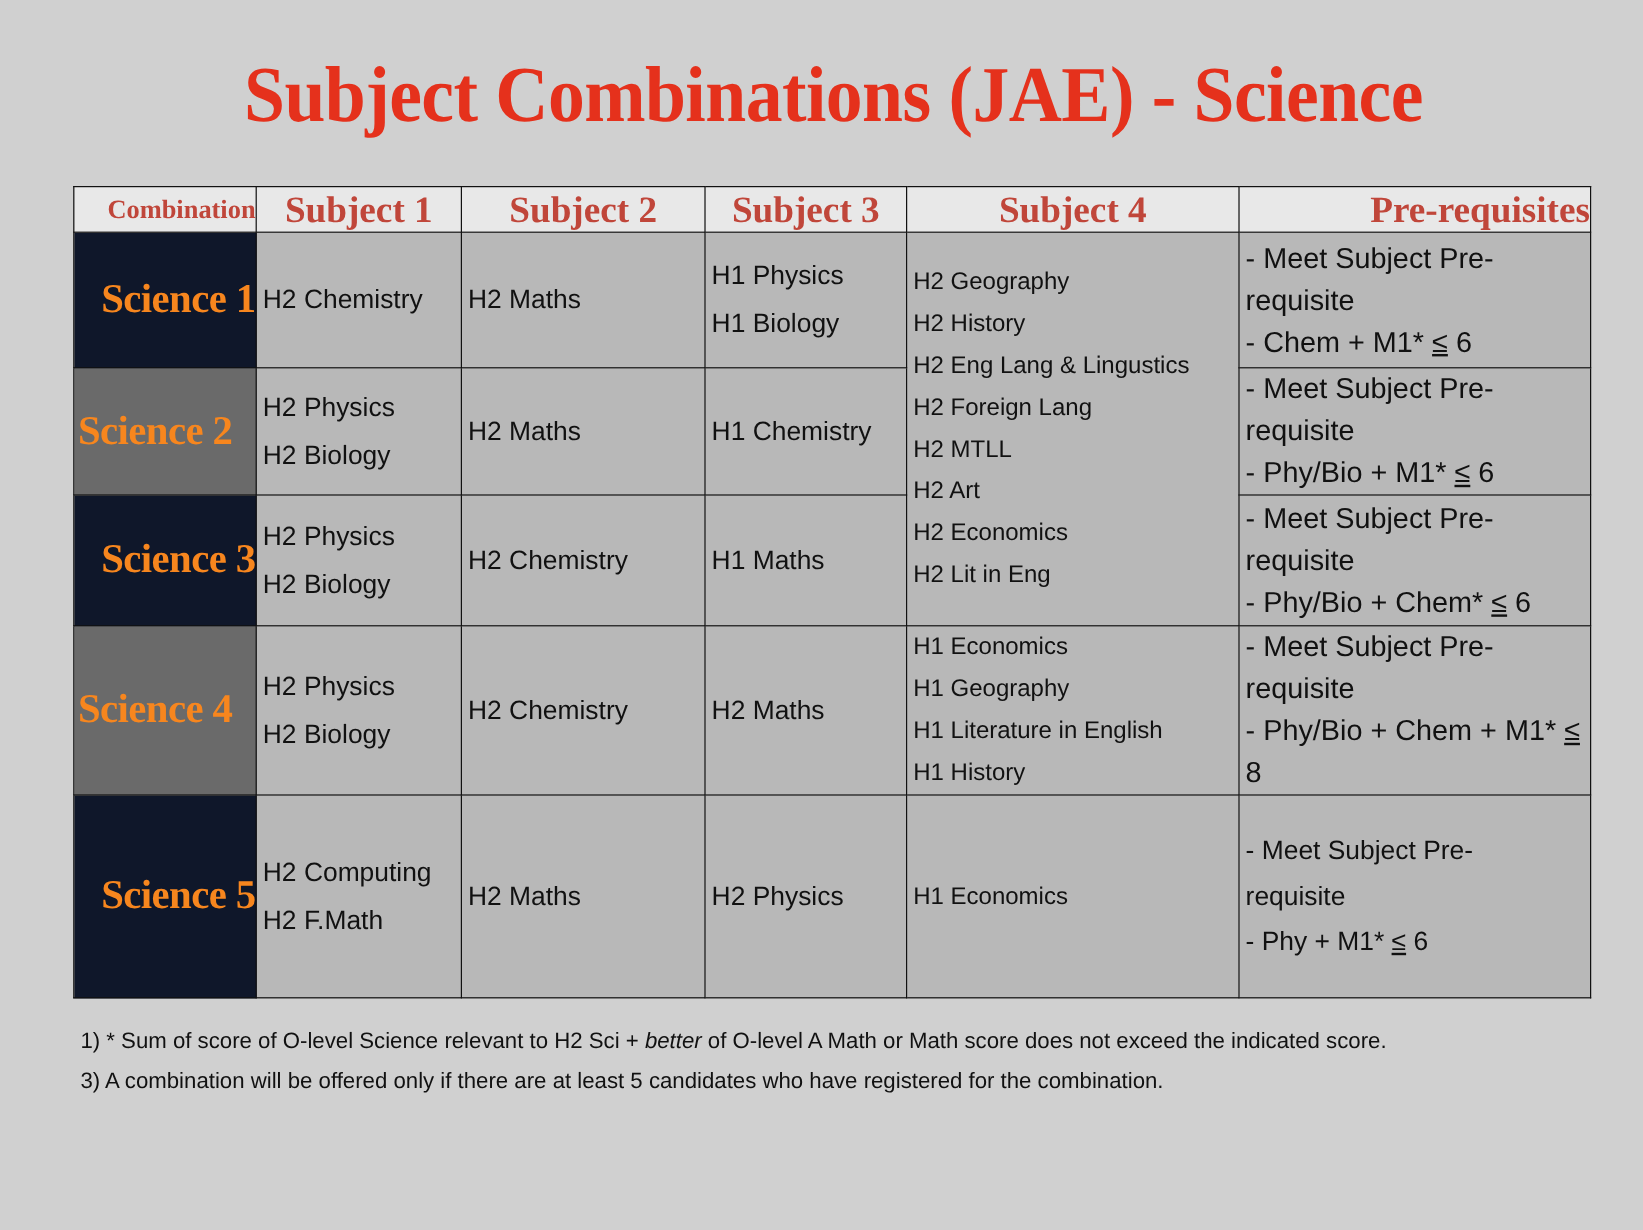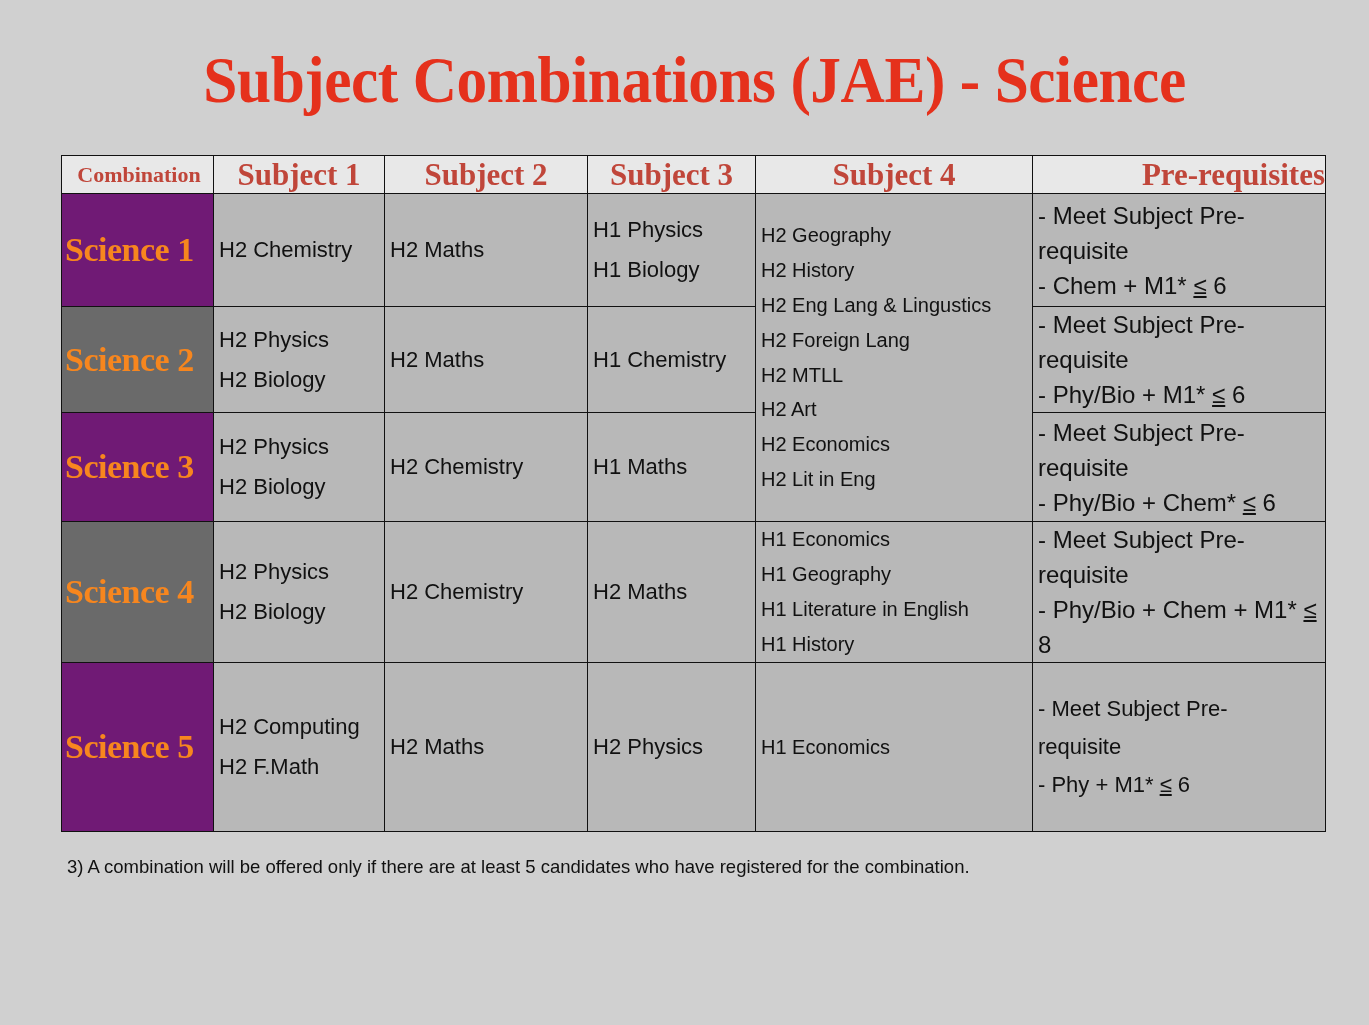--- a/index.html
+++ b/index.html
@@ -15,27 +15,27 @@
   table {
     position:absolute; left:61px; top:155px; border-collapse:collapse;
     table-layout:fixed; width:1264px;
   }
   td, th { border:1.5px solid #111; padding:0 0 0 5px; vertical-align:middle; }
   th {
     background:#e8e8e8; height:37px; font-family:"Liberation Serif", serif;
     font-weight:bold; font-size:31px; color:#c0463a; text-align:center; padding:0;
   }
   th.left { text-align:right; padding-left:4px; }
-  th.combo { text-align:center; padding-left:3px; font-size:22px; }
+  th.combo { text-align:right; padding-left:3px; font-size:22px; }
   td { background:#b8b8b8; font-size:22px; color:#111; line-height:40px; }
   td.combo {
     font-family:"Liberation Serif", serif; font-weight:bold; font-size:34px;
     color:#f7861e; padding-left:3px; white-space:nowrap; letter-spacing:-0.5px;
   }
-  td.dark { background:#701a75; }
+  td.dark { background:#0f172a;text-align:right; }
   td.mid { background:#6a6a6a; }
   td.s4 { font-size:20px; line-height:34.8px; vertical-align:middle; }
   td.pre { font-size:24px; line-height:35px; }
   td.pre5 { font-size:22px; line-height:38px; }
   .line { display:block; }
   u { text-decoration:underline; }
   .notes {
     position:absolute; left:67px; top:850px; font-size:18.5px; color:#111; line-height:33.5px;
   }
   .notes div { white-space:nowrap; }
@@ -170,14 +170,15 @@
     <td class="pre5">
       <span class="line">- Meet Subject Pre-</span>
       <span class="line">requisite</span>
       <span class="line"><span>- Phy + M1* </span><u>≤</u><span> 6</span></span>
     </td>
   </tr>
 </tbody>
   </table>
 
 <div class="notes">
+  <div><span>1) * Sum of score of O-level Science relevant to H2 Sci + </span><em>better</em><span> of O-level A Math or Math score does not exceed the indicated score.</span></div>
   <div>3) A combination will be offered only if there are at least 5 candidates who have registered for the combination.</div>
 </div>
 
 </body></html>

